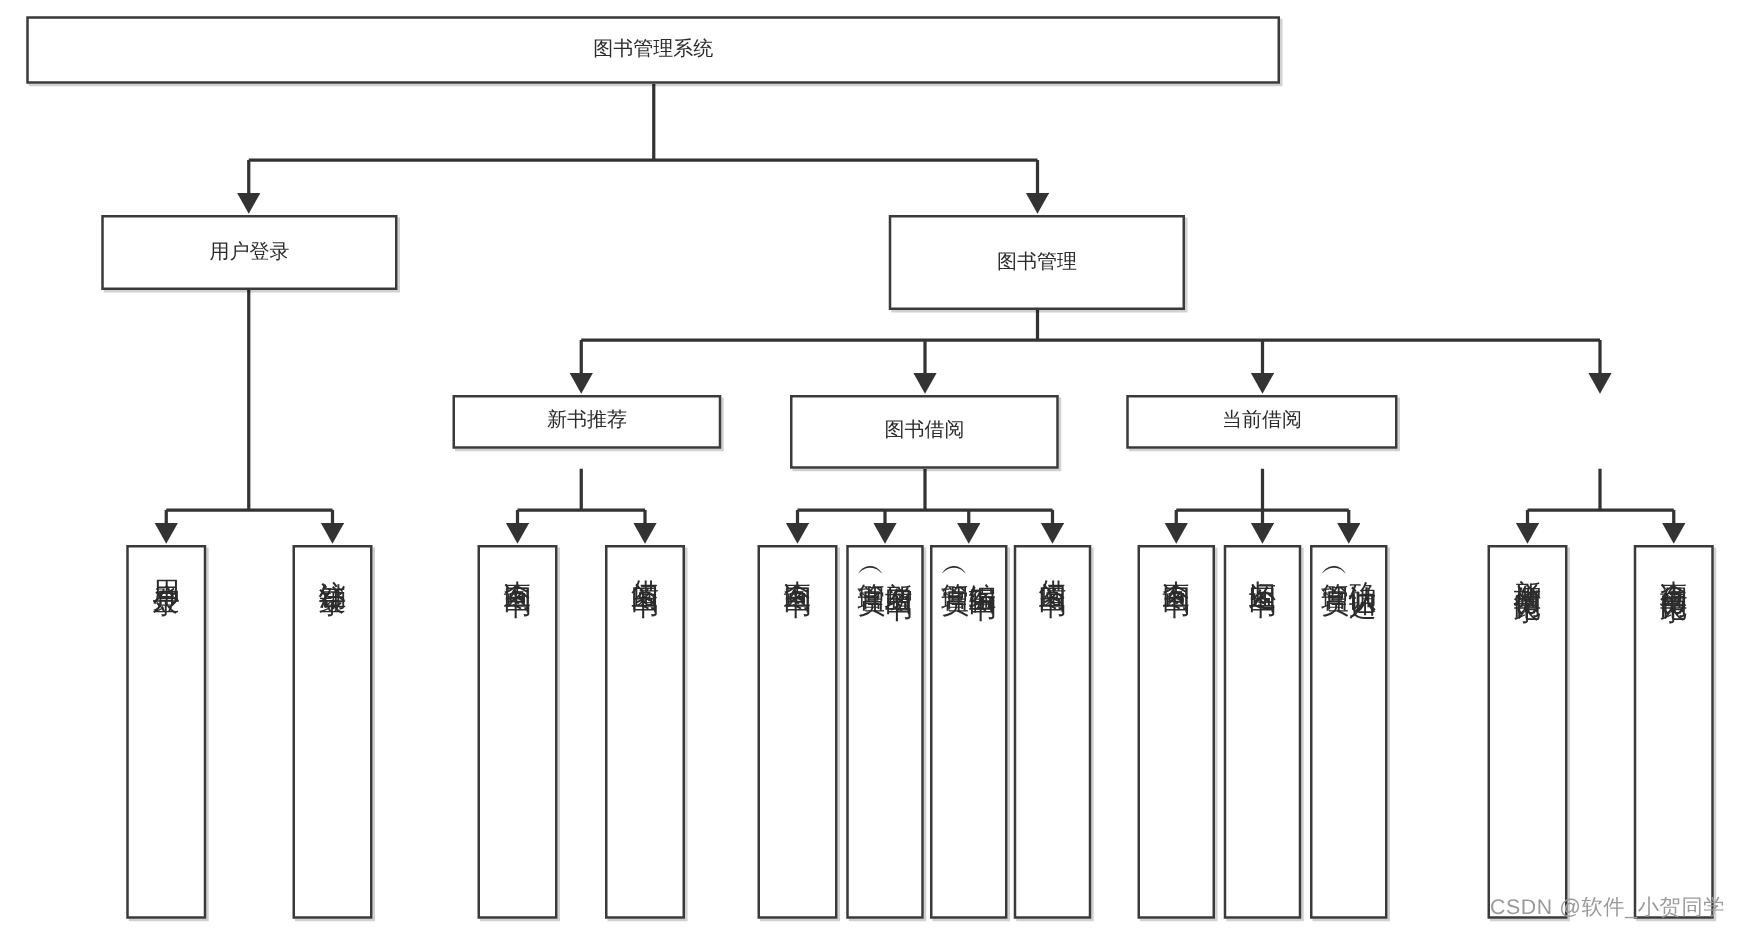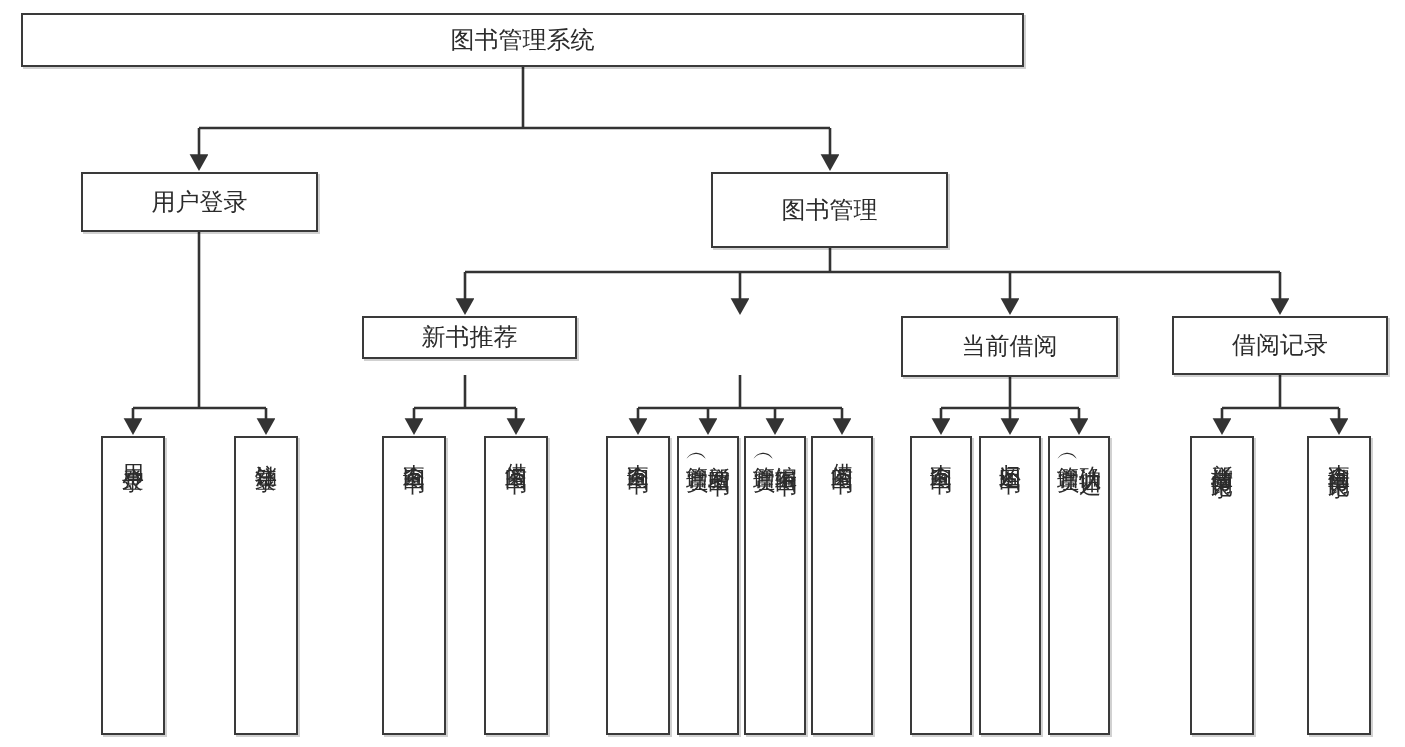--- a/index.html
+++ b/index.html
@@ -34,21 +34,21 @@
     justify-content: center;
     box-shadow: 2px 2px 0 rgba(0,0,0,0.18);
   }
   .node .label {
     color: #2b2b2b;
     line-height: 1.18;
     text-align: center;
     white-space: pre;
   }
   .node.horiz .label {
-    font-size: 24px;
+    font-size: 16px;
   }
   .node.vert {
     align-items: flex-start;
     padding-top: 8px;
   }
   .node.vert .label {
     writing-mode: vertical-rl;
     text-orientation: upright;
     font-size: 22px;
     letter-spacing: 3px;
@@ -126,25 +126,25 @@
   <div class="node horiz" style="left:81px; top:172px; width:237px; height:60px;">
     <span class="label">用户登录</span>
   </div>
   <div class="node horiz" style="left:711px; top:172px; width:237px; height:76px;">
     <span class="label">图书管理</span>
   </div>
 
   <div class="node horiz" style="left:362px; top:316px; width:215px; height:43px;">
     <span class="label">新书推荐</span>
   </div>
-  <div class="node horiz" style="left:901px; top:316px; width:217px; height:61px;">
+  <div class="node horiz" style="left:632px; top:316px; width:215px; height:59px;">
+    <span class="label">图书借阅</span>
+  </div>
+  <div class="node horiz" style="left:901px; top:316px; width:217px; height:43px;">
     <span class="label">当前借阅</span>
-  </div>
-  <div class="node horiz" style="left:1172px; top:316px; width:216px; height:59px;">
-    <span class="label">借阅记录</span>
   </div>
 
   <div class="node vert" style="left:101px; top:436px; width:64px; height:299px;">
     <span class="label">用户登录</span>
   </div>
   <div class="node vert" style="left:234px; top:436px; width:64px; height:299px;">
     <span class="label">注销登录</span>
   </div>
 
   <div class="node vert" style="left:382px; top:436px; width:64px; height:299px;">
@@ -180,14 +180,15 @@
 （管理员）</span>
   </div>
 
   <div class="node vert" style="left:1190px; top:436px; width:64px; height:299px;">
     <span class="label">新增借阅记录</span>
   </div>
   <div class="node vert" style="left:1307px; top:436px; width:64px; height:299px;">
     <span class="label">查询借阅记录</span>
   </div>
 
+  <div class="watermark">CSDN @软件_小贺同学</div>
 
 </div>
 
 </body></html>

